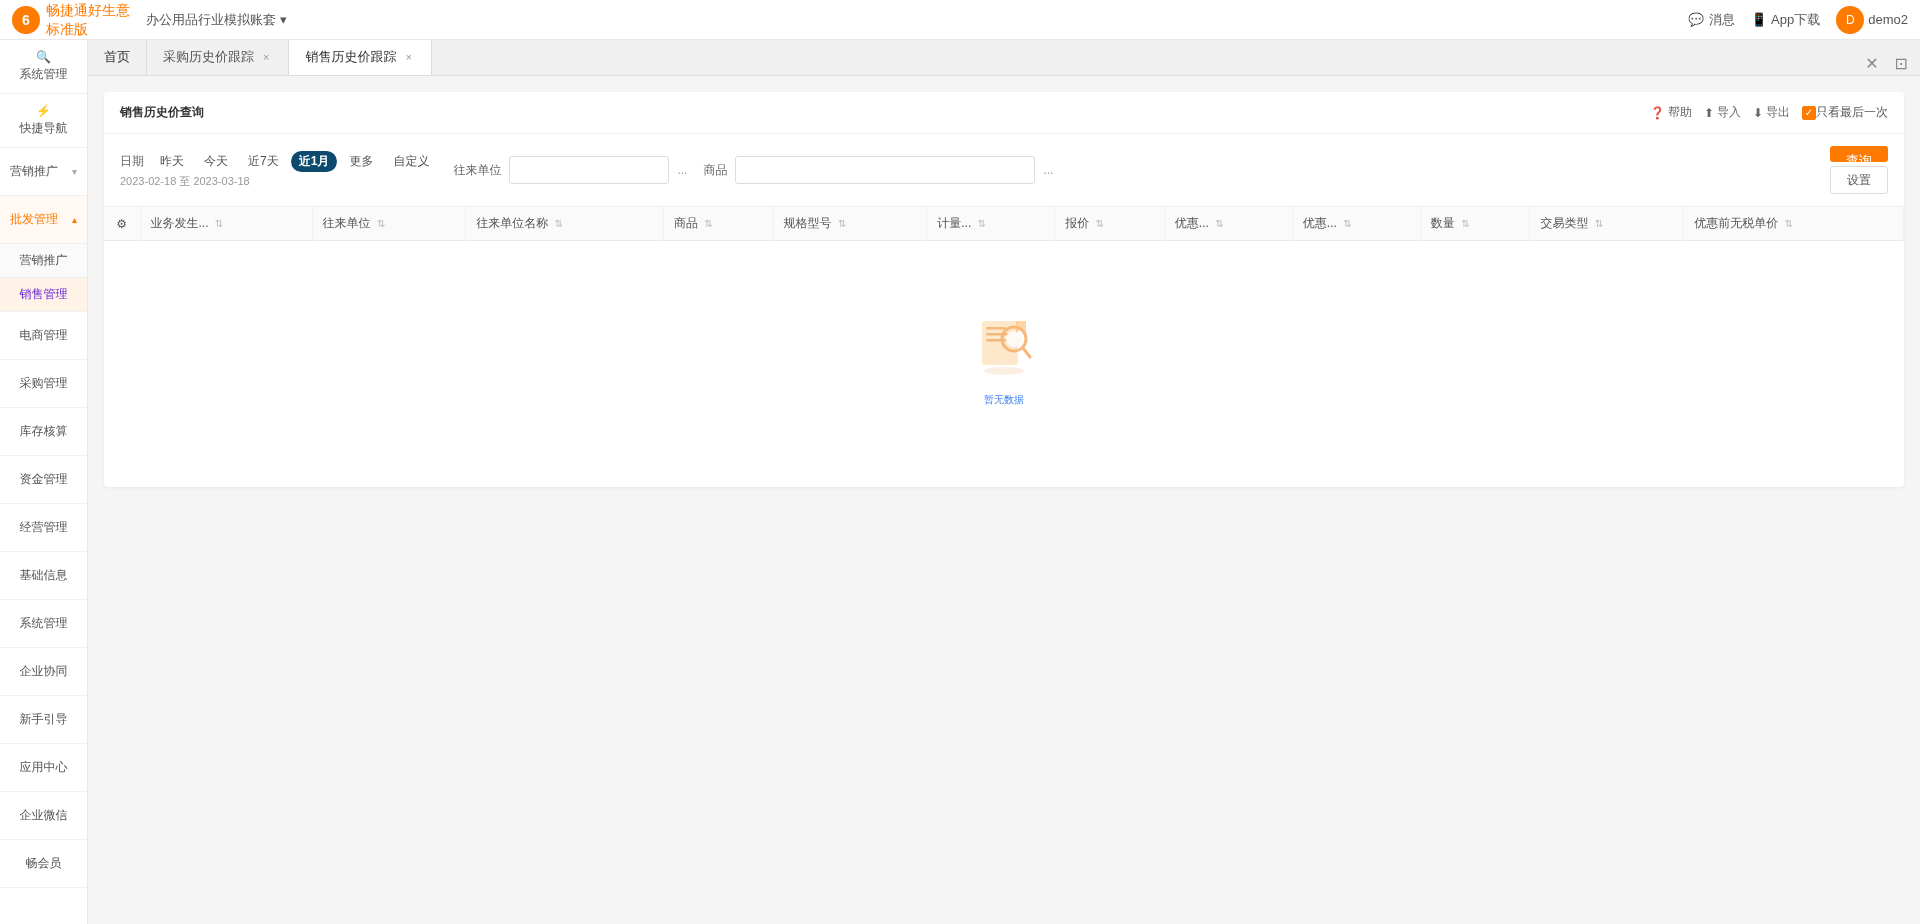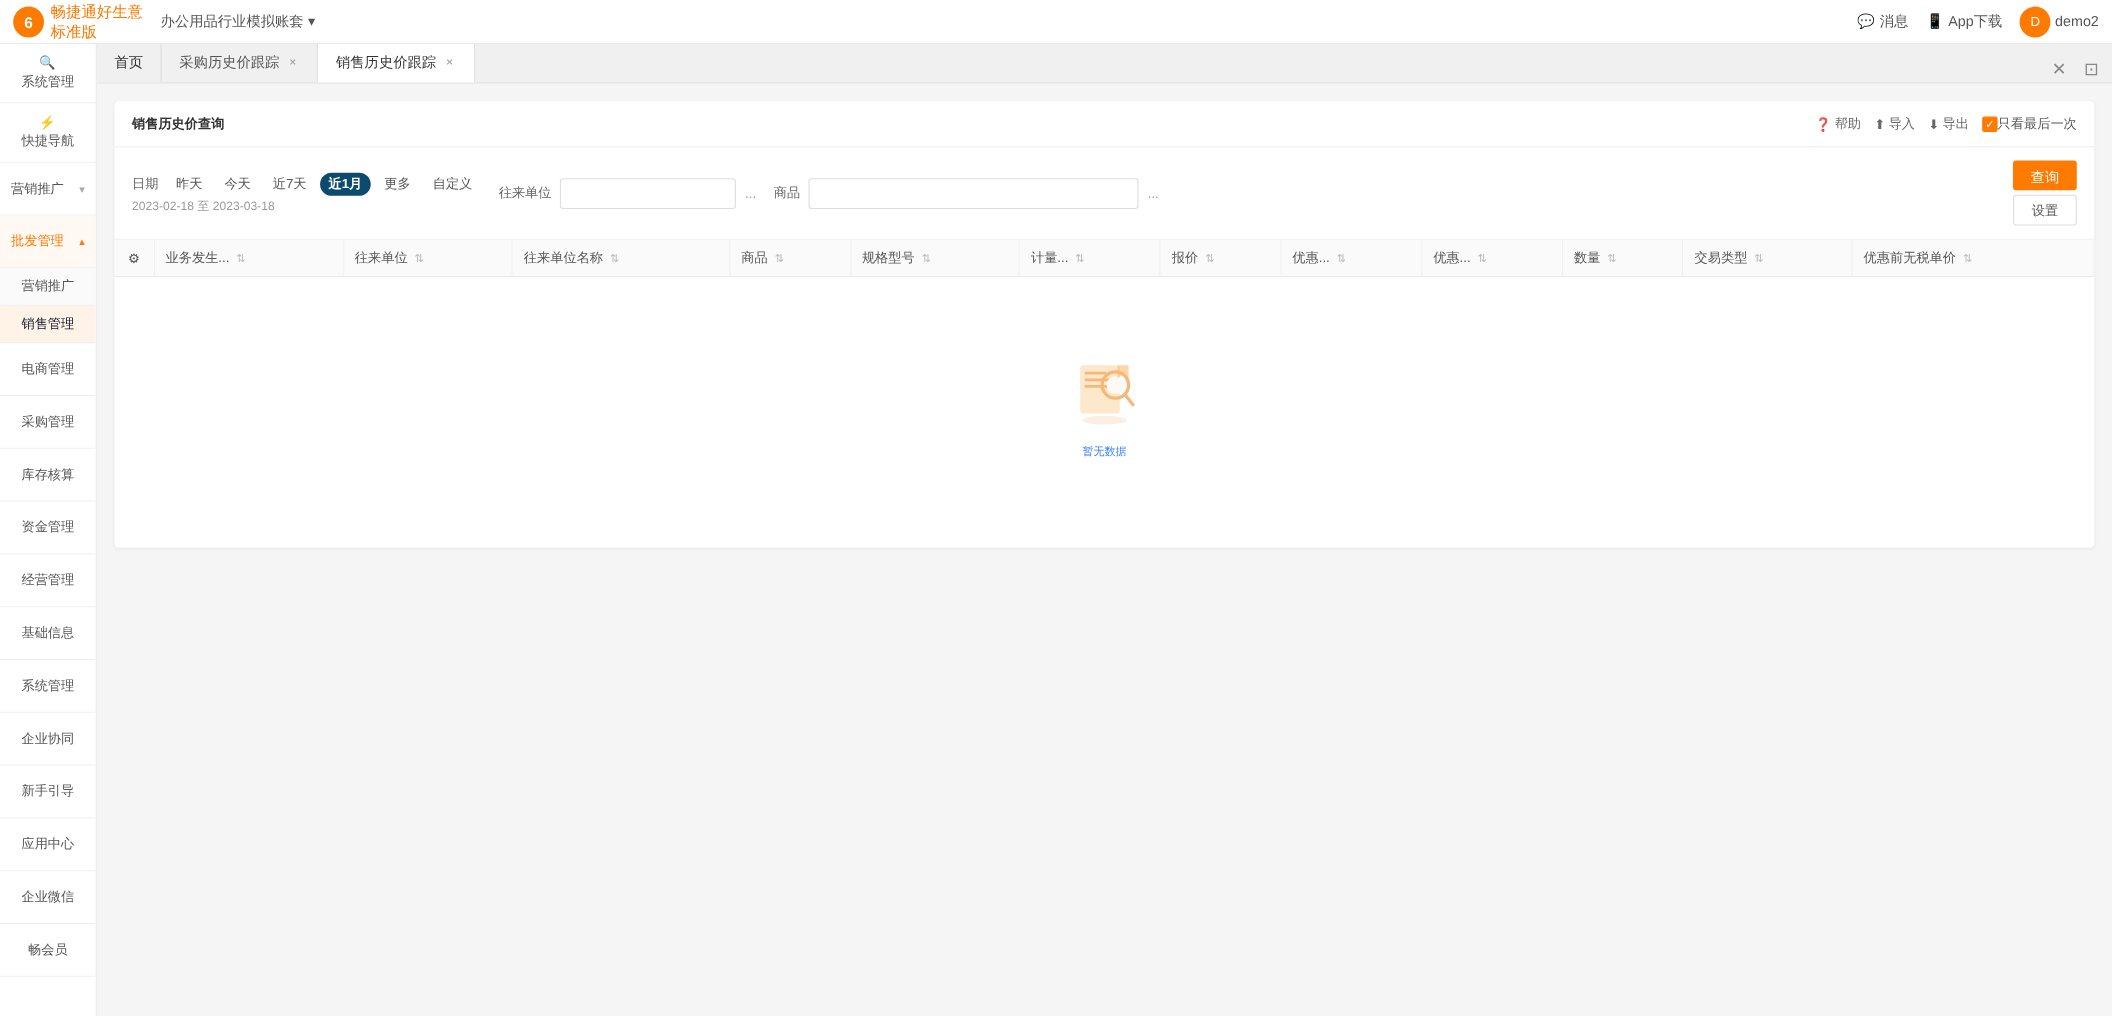--- a/index.html
+++ b/index.html
@@ -316,21 +316,21 @@
       cursor: pointer;
     }
     .btn-query {
       background: #ff7a00;
       color: white;
       border: none;
       border-radius: 3px;
       padding: 6px 16px;
       font-size: 13px;
       cursor: pointer;
-      height: 27px;
+      height: 16px;
     }
     .btn-setting {
       background: #fff;
       color: #555;
       border: 1px solid #ddd;
       border-radius: 3px;
       padding: 4px 12px;
       font-size: 12px;
       cursor: pointer;
       height: 28px;
@@ -436,21 +436,21 @@
       <span class="expand-arrow">▾</span>
     </div>
     <div class="sidebar-item with-arrow" style="background:#fff8f3;color:#ff7a00;">
       <span>批发管理</span>
       <span class="expand-arrow" style="color:#ff7a00;">▴</span>
     </div>
     <div class="sidebar-sub">
       <div class="sidebar-sub-item">
         <span>营销推广</span>
       </div>
-      <div class="sidebar-sub-item" style="color:#0f172a;background:#fff3e8;">
+      <div class="sidebar-sub-item" style="color:#6d28d9;background:#fff3e8;">
         <span>销售管理</span>
       </div>
     </div>
     <div class="sidebar-item">
       <span>电商管理</span>
     </div>
     <div class="sidebar-item">
       <span>采购管理</span>
     </div>
     <div class="sidebar-item">

